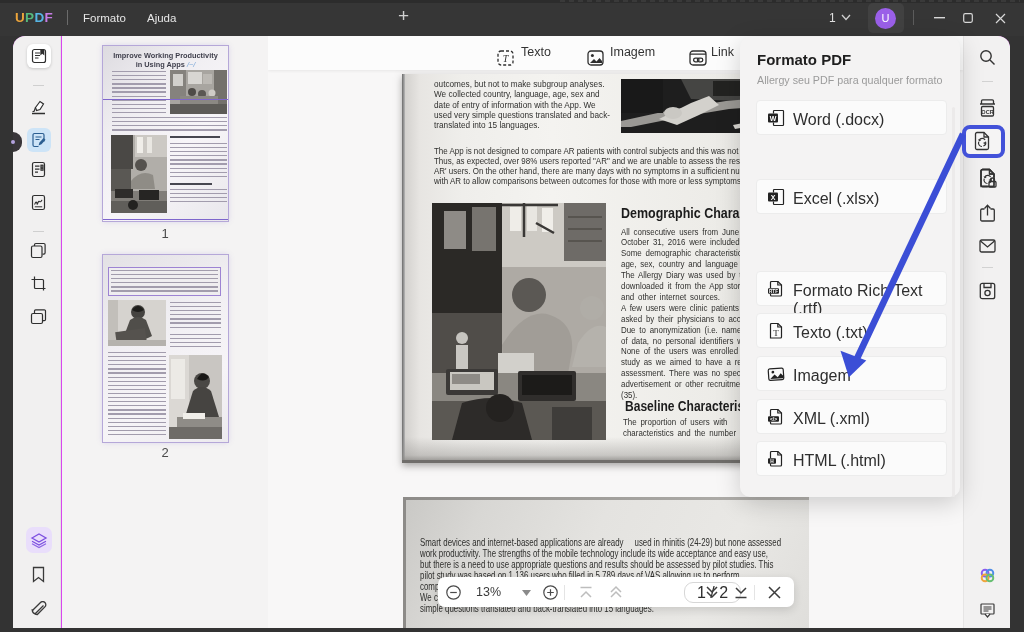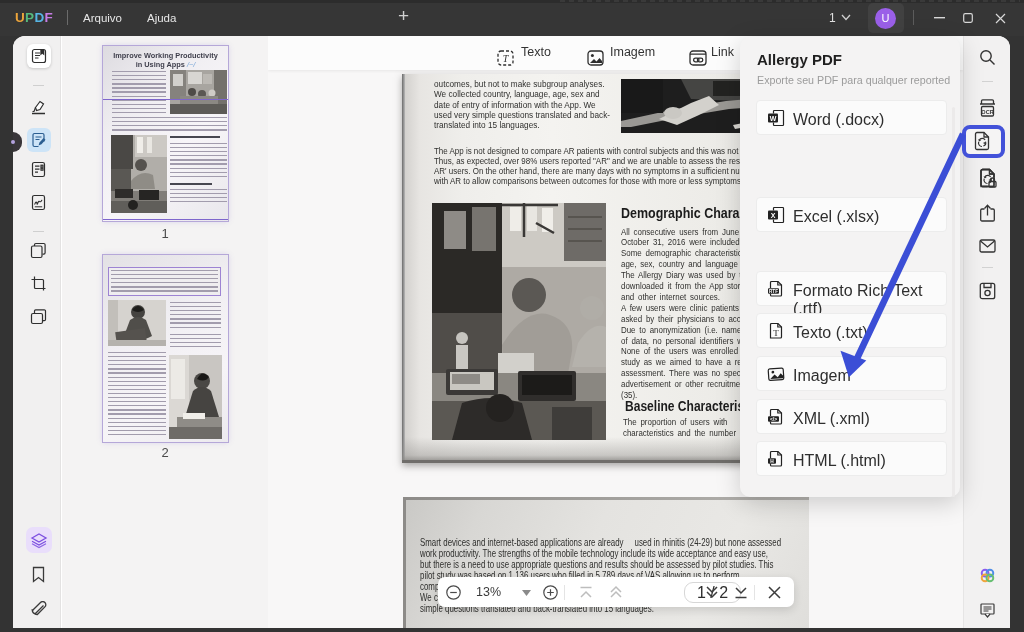--- a/index.html
+++ b/index.html
@@ -8,21 +8,21 @@
   .abs { position:absolute; }
 
   
   #titlebar { position:absolute; left:0; top:0; width:1024px; height:36px; background:#363636; }
   .logo { position:absolute; left:15px; top:10px; font-size:13.5px; font-weight:bold; letter-spacing:0.3px; }
   .menu { position:absolute; top:12px; font-size:11.5px; color:#e6e6e6; }
   #tab { position:absolute; left:195px; top:7px; width:194px; height:29px; background:linear-gradient(180deg,#666666,#535353); border-radius:9px 9px 0 0; color:#e8e8e8; }
   .winbtn { position:absolute; top:0; height:36px; width:34px; color:#e0e0e0; text-align:center; line-height:36px; font-size:14px; }
 
   
-  #content { position:absolute; left:13px; top:36px; width:997px; height:592px; background:#ffffff; border-radius:12px 12px 0 0; overflow:hidden; }
+  #content { position:absolute; left:13px; top:36px; width:997px; height:592px; background:#d946ef; border-radius:12px 12px 0 0; overflow:hidden; }
 
   
   #leftbar { position:absolute; left:0; top:0; width:48px; height:592px; background:#f1f0f0; border-right:1px solid #e3e2e2; }
   #thumbs { position:absolute; left:49px; top:0; width:206px; height:592px; background:#f4f3f3; }
   #viewport { position:absolute; left:255px; top:0; width:695px; height:592px; background:#f8f7f7; overflow:hidden; }
   #rightbar { position:absolute; left:950px; top:0; width:47px; height:592px; background:#f2f1f1; border-left:1px solid #e6e5e5; }
 
   
   #topstrip { position:absolute; left:0; top:0; width:695px; height:34px; background:#fcfcfc; box-shadow:0 1px 3px rgba(0,0,0,0.07); }
   .tool { position:absolute; top:9px; font-size:12.5px; color:#333; }
@@ -52,21 +52,21 @@
   .blurph svg { filter:blur(0.7px); }
 </style>
 </head>
 <body>
 
 <div id="titlebar">
   <div class="abs" style="left:0;top:0;width:1024px;height:2.5px;background:#2c2c2c"></div>
   <div class="abs" style="left:560px;top:0;width:460px;height:1.5px;background:repeating-linear-gradient(90deg,#4e4e4e 0 5px,#2c2c2c 5px 9px);opacity:0.4"></div>
   <div class="logo"><span style="color:#eda53b">U</span><span style="color:#55b97d">P</span><span style="color:#56b5e4">D</span><span style="color:#c77de6">F</span></div>
   <div class="abs" style="left:67px;top:10px;width:1px;height:15px;background:#6b6b6b"></div>
-  <div class="menu" style="left:83px;">Arquivo</div>
+  <div class="menu" style="left:83px;">Formato</div>
   <div class="menu" style="left:147px;">Ajuda</div>
   <div class="abs" style="left:398px;top:5px;font-size:19px;font-weight:300;color:#cfcfcf">+</div>
   <div class="abs" style="left:829px;top:11px;font-size:12px;color:#e0e0e0">1</div>
   <svg class="abs" style="left:841px;top:14px" width="10" height="7" viewBox="0 0 10 7" fill="none" stroke="#cfcfcf" stroke-width="1.3">
       <path d="M1 1 L5 5.5 L9 1"></path>
     </svg>
   <div class="abs" style="left:868px;top:3px;width:36px;height:30px;background:#414141;border-radius:5px"></div>
   <div class="abs" style="left:875px;top:8px;width:21px;height:21px;border-radius:50%;background:#9a5fe8;color:#fff;font-size:11px;text-align:center;line-height:21px;">U</div>
   <div class="abs" style="left:913px;top:10px;width:1px;height:15px;background:#5c5c5c"></div>
   <div class="winbtn" style="left:922px;">
@@ -426,32 +426,32 @@
     </svg>
     <svg class="abs ic" style="left:16px;top:567px" width="15" height="15" viewBox="0 0 15 15" fill="none" stroke="#3a3a3a" stroke-width="1.2">
       <rect x="1" y="1" width="13" height="10" rx="0.8"></rect>
       <path d="M5 11 l2.5 3 2.5 -3" fill="#fff"></path>
       <path d="M3.5 4 h8 M3.5 6 h8 M3.5 8 h5" stroke-width="1.1"></path>
     </svg>
   </div>
 </div>
 
 <div id="panel">
-  <div class="abs" style="left:17px;top:14px;font-size:15px;font-weight:bold;color:#1f1f1f">Allergy PDF</div>
-  <div class="abs" style="left:17px;top:37px;font-size:10.7px;color:#9b9b9b">Exporte seu PDF para qualquer reported</div>
+  <div class="abs" style="left:17px;top:14px;font-size:15px;font-weight:bold;color:#1f1f1f">Formato PDF</div>
+  <div class="abs" style="left:17px;top:37px;font-size:10.7px;color:#9b9b9b">Allergy seu PDF para qualquer formato</div>
   <div class="abs" style="left:211.5px;top:70px;width:3px;height:390px;background:#eceaea;border-radius:2px"></div>
   <div class="pbtn" style="top:63px;">
       <span class="lbl">Word (.docx)</span>
     <svg width="18" height="18" viewBox="0 0 18 18" fill="none" stroke="#222" stroke-width="1.2">
       <path d="M6.5 4.5 V2.2 a0.7 0.7 0 0 1 0.7 -0.7 h8.6 a0.7 0.7 0 0 1 0.7 0.7 v13.6 a0.7 0.7 0 0 1 -0.7 0.7 H7.2 a0.7 0.7 0 0 1 -0.7 -0.7 v-2.3"></path>
       <rect x="1" y="4.5" width="10" height="9" rx="1" fill="#222" stroke="none"></rect>
       <text x="6" y="11.6" font-size="7" font-weight="bold" fill="#fff" stroke="none" text-anchor="middle">W</text>
     </svg>
     </div>
-  <div class="pbtn" style="top:160px;">
+  <div class="pbtn" style="top:142px;">
       <span class="lbl">Excel (.xlsx)</span>
     <svg width="18" height="18" viewBox="0 0 18 18" fill="none" stroke="#222" stroke-width="1.2">
       <path d="M6.5 4.5 V2.2 a0.7 0.7 0 0 1 0.7 -0.7 h8.6 a0.7 0.7 0 0 1 0.7 0.7 v13.6 a0.7 0.7 0 0 1 -0.7 0.7 H7.2 a0.7 0.7 0 0 1 -0.7 -0.7 v-2.3"></path>
       <rect x="1" y="4.5" width="10" height="9" rx="1" fill="#222" stroke="none"></rect>
       <text x="6" y="11.6" font-size="7" font-weight="bold" fill="#fff" stroke="none" text-anchor="middle">X</text>
     </svg>
     </div>
   <div class="pbtn" style="top:234px;">
       <span class="lbl">Formato Rich Text (.rtf)</span>
     <svg width="18" height="18" viewBox="0 0 18 18" fill="none" stroke="#222" stroke-width="1.2">

